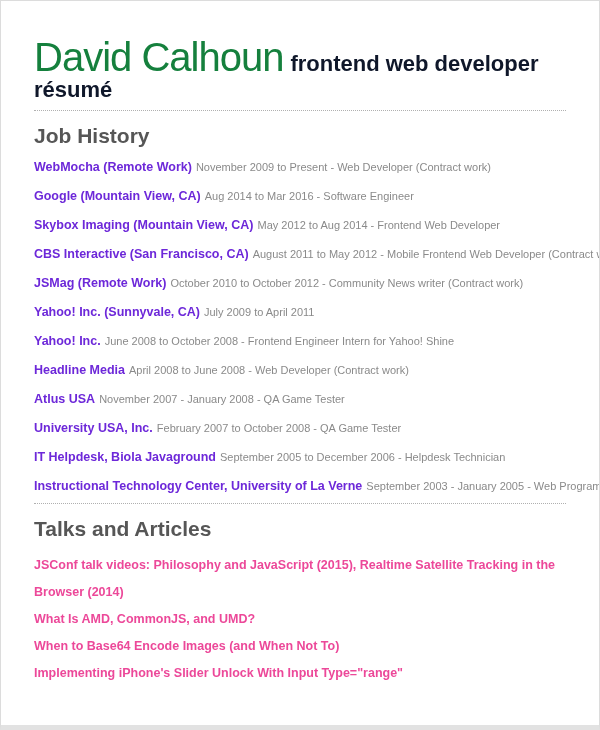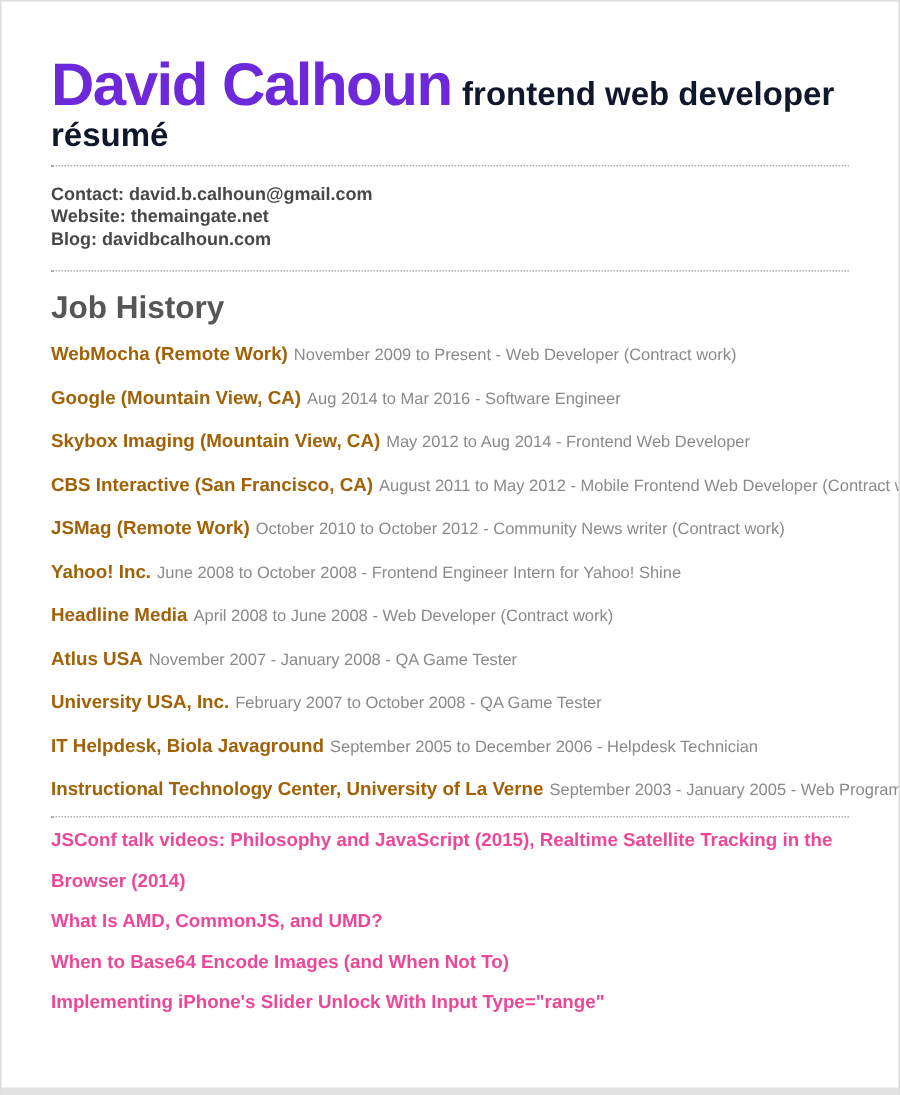--- a/index.html
+++ b/index.html
@@ -17,22 +17,22 @@
   }
 
   
   .header {
     border-bottom: 1px dotted #b0b0b0;
     padding-bottom: 7px;
     margin-top: 14px;
   }
   .name {
     font-size: 40px;
-    font-weight: bold;
-    color: #6d28d9;
+    font-weight: normal;
+    color: #15803d;
     letter-spacing: -1px;
     line-height: 1;
     margin: 0;
     display: inline;
   }
   .subtitle {
     font-size: 22px;
     font-weight: bold;
     letter-spacing: 0;
     color: #0f172a;
@@ -63,21 +63,21 @@
   
   .job-list { padding-bottom: 10px; border-bottom: 1px dotted #b0b0b0; }
   .job {
     line-height: 14px;
     margin-bottom: 14px;
     white-space: nowrap;
   }
   .job-company {
     font-size: 12.5px;
     font-weight: bold;
-    color: #a16207;
+    color: #6d28d9;
   }
   .job-details {
     font-size: 11px;
     font-weight: normal;
     color: #8a8a8a;
     margin-left: 4px;
   }
 
   
   .talks-list { margin-top: 2px; }
@@ -90,42 +90,39 @@
 </style>
 </head>
 <body>
 
 <div class="page">
 
   <div class="header">
     <h1 class="name">David Calhoun</h1><span class="subtitle">frontend web developer résumé</span>
   </div>
 
-  <div class="contact">
-    <div class="contact-line">Contact: david.b.calhoun@gmail.com</div>
-    <div class="contact-line">Website: themaingate.net</div>
-    <div class="contact-line">Blog: davidbcalhoun.com</div>
-  </div>
 
   <h2 class="section-title">Job History</h2>
 
   <div class="job-list">
     <div class="job"><span class="job-company">WebMocha (Remote Work)</span><span class="job-details">November 2009 to Present - Web Developer (Contract work)</span></div>
     <div class="job"><span class="job-company">Google (Mountain View, CA)</span><span class="job-details">Aug 2014 to Mar 2016 - Software Engineer</span></div>
     <div class="job"><span class="job-company">Skybox Imaging (Mountain View, CA)</span><span class="job-details">May 2012 to Aug 2014 - Frontend Web Developer</span></div>
     <div class="job"><span class="job-company">CBS Interactive (San Francisco, CA)</span><span class="job-details">August 2011 to May 2012 - Mobile Frontend Web Developer (Contract work)</span></div>
     <div class="job"><span class="job-company">JSMag (Remote Work)</span><span class="job-details">October 2010 to October 2012 - Community News writer (Contract work)</span></div>
+    <div class="job"><span class="job-company">Yahoo! Inc. (Sunnyvale, CA)</span><span class="job-details">July 2009 to April 2011</span></div>
     <div class="job"><span class="job-company">Yahoo! Inc.</span><span class="job-details">June 2008 to October 2008 - Frontend Engineer Intern for Yahoo! Shine</span></div>
     <div class="job"><span class="job-company">Headline Media</span><span class="job-details">April 2008 to June 2008 - Web Developer (Contract work)</span></div>
     <div class="job"><span class="job-company">Atlus USA</span><span class="job-details">November 2007 - January 2008 - QA Game Tester</span></div>
     <div class="job"><span class="job-company">University USA, Inc.</span><span class="job-details">February 2007 to October 2008 - QA Game Tester</span></div>
     <div class="job"><span class="job-company">IT Helpdesk, Biola Javaground</span><span class="job-details">September 2005 to December 2006 - Helpdesk Technician</span></div>
     <div class="job" style="margin-bottom:0;"><span class="job-company">Instructional Technology Center, University of La Verne</span><span class="job-details">September 2003 - January 2005 - Web Programmer</span></div>
   </div>
 
+  <h2 class="section-title">Talks and Articles</h2>
 
   <div class="talks-list">
     <div class="talk-item">JSConf talk videos: Philosophy and JavaScript (2015), Realtime Satellite Tracking in the Browser (2014)</div>
     <div class="talk-item">What Is AMD, CommonJS, and UMD?</div>
     <div class="talk-item">When to Base64 Encode Images (and When Not To)</div>
     <div class="talk-item">Implementing iPhone's Slider Unlock With Input Type="range"</div>
   </div>
 
 </div>
 

